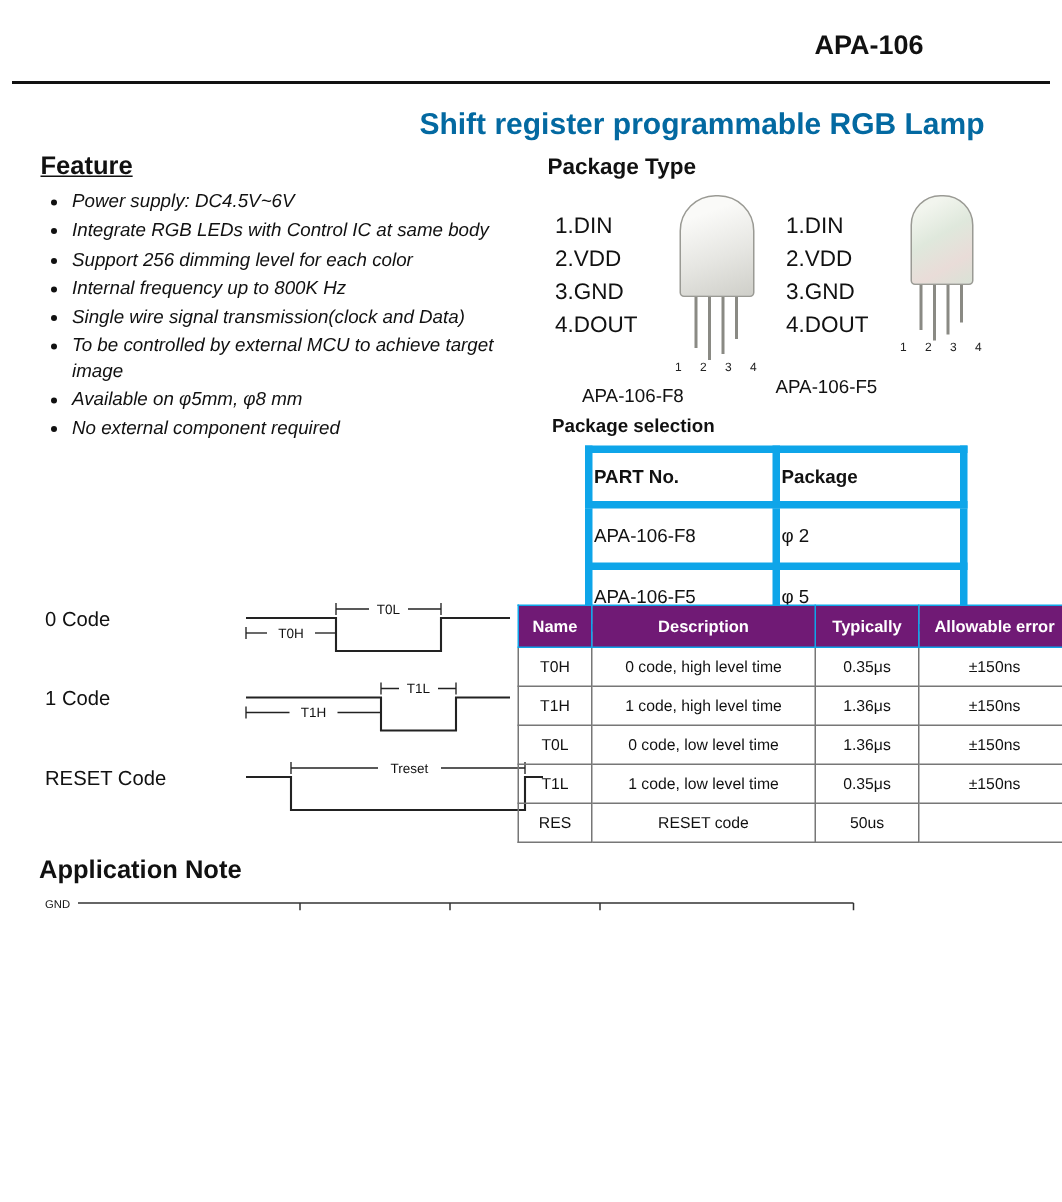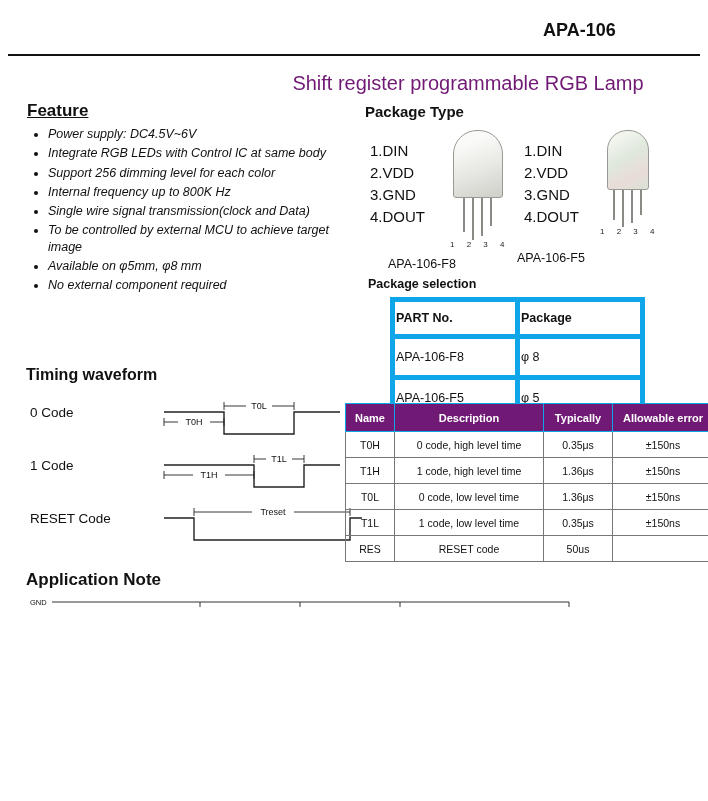--- a/index.html
+++ b/index.html
@@ -2,21 +2,21 @@
 <html><head>
 <meta charset="utf-8">
 <style>
   html,body{margin:0;padding:0;background:#fff;}
   .page{position:relative;width:708px;height:607px;background:#fff;color:#111;
         font-family:"Liberation Sans",sans-serif;overflow:hidden;padding-left:24px;}
 
   .title{position:absolute;left:543px;top:20px;width:120px;font-size:18px;font-weight:bold;}
   .rule{position:absolute;left:8px;top:54px;width:692px;height:2px;background:#111;}
   .subtitle{position:absolute;left:238px;top:72px;width:460px;text-align:center;
-            font-size:20px;font-weight:normal;color:#701a75;}
+            font-size:20px;font-weight:bold;color:#0369a1;}
 
   .h1{position:absolute;font-size:17px;font-weight:bold;}
   .feature-h{left:27px;top:101px;text-decoration:underline;}
   .tw-h{left:26px;top:366px;font-size:16px;}
   .an-h{left:26px;top:570px;}
   .pt-h{position:absolute;left:365px;top:103px;font-size:15px;font-weight:bold;}
   .ps-h{position:absolute;left:368px;top:277px;font-size:12.5px;font-weight:bold;}
 
   .feature-list{position:absolute;left:30px;top:126px;width:308px;margin:0;padding-left:18px;font-style:italic;}
   .feature-list li{font-size:12.5px;line-height:1.3;margin-bottom:3px;}
@@ -90,21 +90,20 @@
     <li>Power supply: DC4.5V~6V</li>
     <li>Integrate RGB LEDs with Control IC at same body</li>
     <li>Support 256 dimming level for each color</li>
     <li>Internal frequency up to 800K Hz</li>
     <li>Single wire signal transmission(clock and Data)</li>
     <li>To be controlled by external MCU to achieve target image</li>
     <li>Available on φ5mm, φ8 mm</li>
     <li>No external component required</li>
   </ul>
 
-  <div class="h1 tw-h">Timing waveform</div>
   <div class="waves">
 
     <div class="wave-row">
       <span class="wave-label">0 Code</span>
       <svg class="wave-svg" width="230" height="46">
         <polyline class="wl" points="4,14 64,14 64,36 134,36 134,14 180,14"></polyline>
         <line class="wb" x1="4" y1="20" x2="4" y2="28"></line>
           <line class="wb" x1="64" y1="20" x2="64" y2="28"></line>
         <line class="wb" x1="4" y1="24" x2="18" y2="24"></line>
           <line class="wb" x1="50" y1="24" x2="64" y2="24"></line>
@@ -190,21 +189,21 @@
 
   <div class="ps-h">Package selection</div>
   <table class="pkg">
     <tbody>
         <tr>
       <th>PART No.</th>
       <th>Package</th>
     </tr>
     <tr>
       <td>APA-106-F8</td>
-      <td>φ 8</td>
+      <td>φ 2</td>
     </tr>
     <tr>
       <td>APA-106-F5</td>
       <td>φ 5</td>
     </tr>
   </tbody>
     </table>
 
   <table class="timing">
     <tbody>

